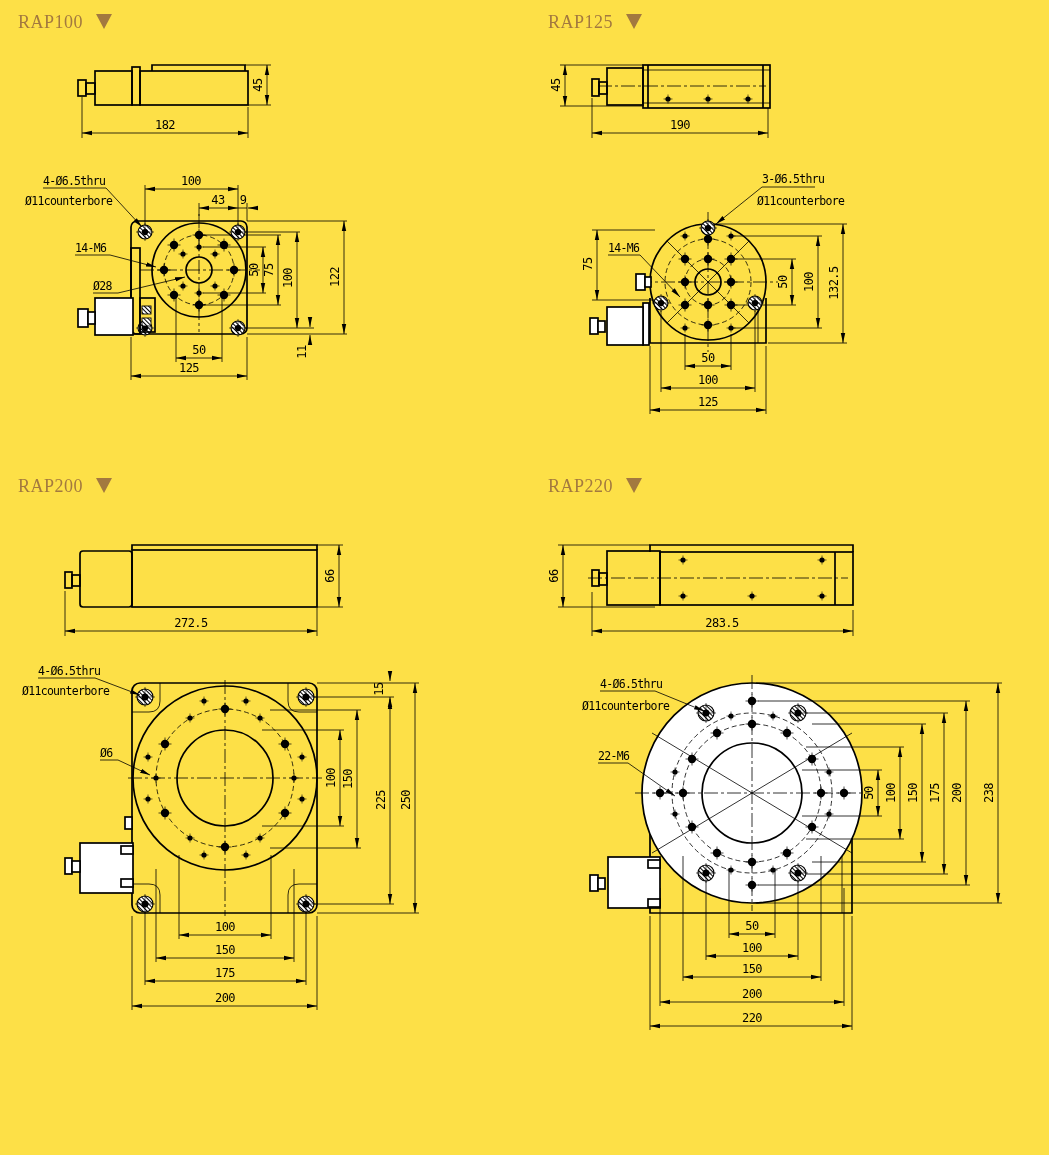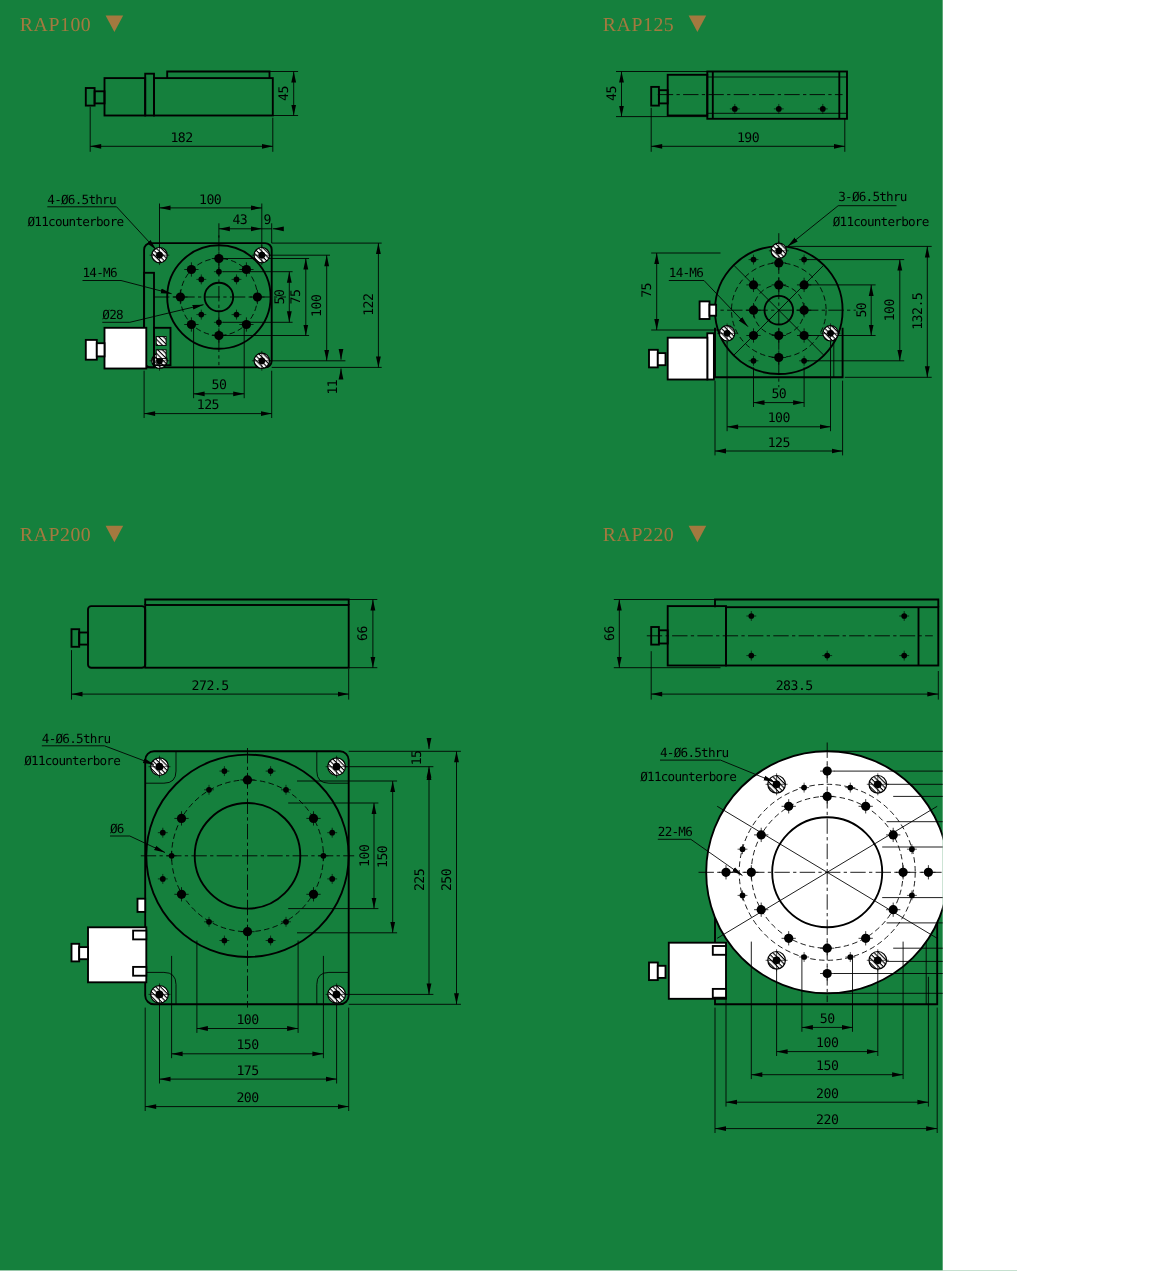--- a/index.html
+++ b/index.html
@@ -1,17 +1,17 @@
 <!DOCTYPE html>
 <html style="--accent: #a3793f;"><head>
 <meta charset="utf-8">
 <style>
   :root { --accent: #a3793f; }
   html,body { margin:0; padding:0; background:#ffffff; }
-  .page { position:relative; width:857px; height:1155px; background:#15803d; overflow:hidden; }
+  .page { position:relative; width:1049px; height:1155px; background:#fde047; overflow:hidden; }
   svg text { font-family:"DejaVu Sans Mono","Liberation Mono",monospace; font-size:12px; fill:#000; letter-spacing:-0.5px; }
   svg text.lb { font-size:11.5px; letter-spacing:-0.7px; }
   svg text.ttl { font-family:"Liberation Serif","DejaVu Serif",serif; font-size:18px; letter-spacing:0.5px; fill:var(--accent); }
   .tri { fill:var(--accent); stroke:none; }
   .o  { fill:none; stroke:#000; stroke-width:1.7; }
   .of { fill:#fff; stroke:#000; stroke-width:1.7; }
   .t  { fill:none; stroke:#000; stroke-width:0.8; }
   .cl { fill:none; stroke:#000; stroke-width:0.8; stroke-dasharray:14 3 3 3; }
   .dc { fill:none; stroke:#000; stroke-width:0.8; stroke-dasharray:5 3; }
   .hb { fill:url(#hp); stroke:#000; stroke-width:0.9; }

